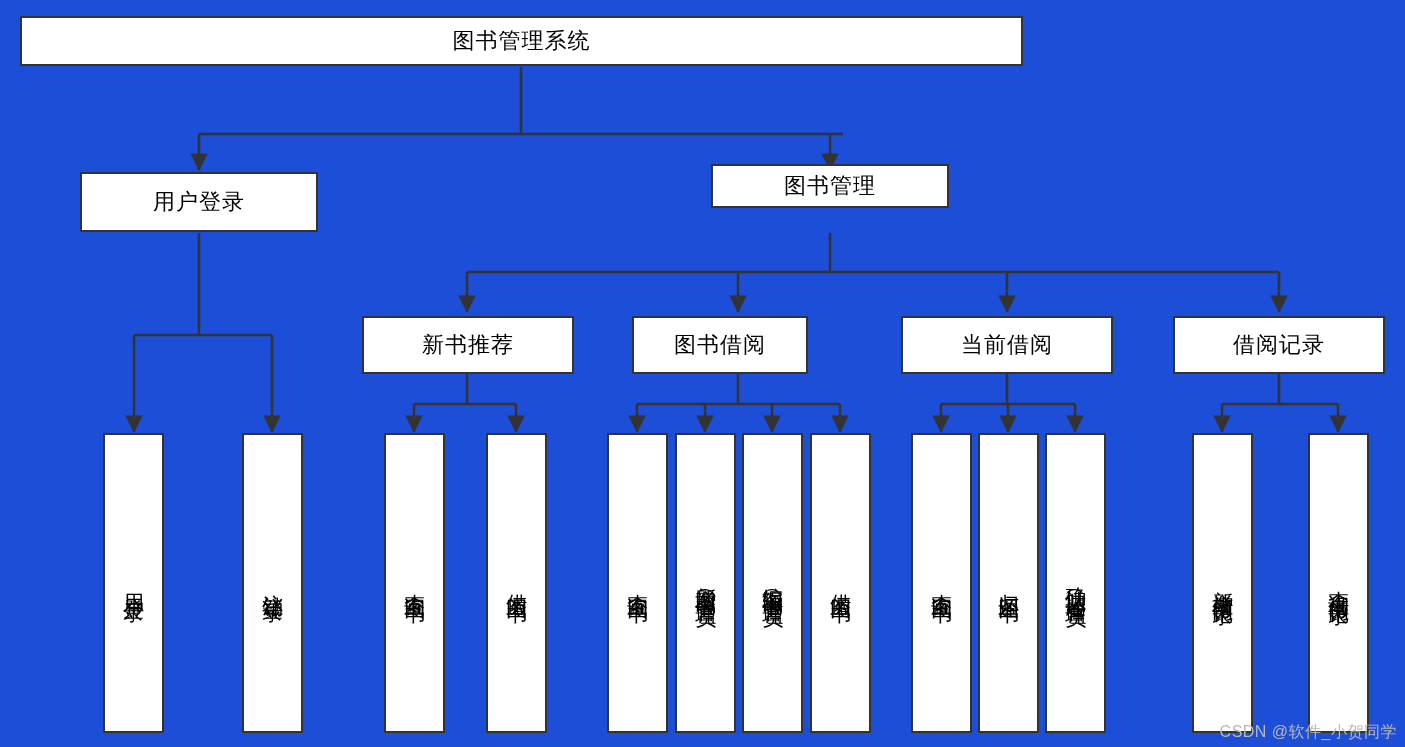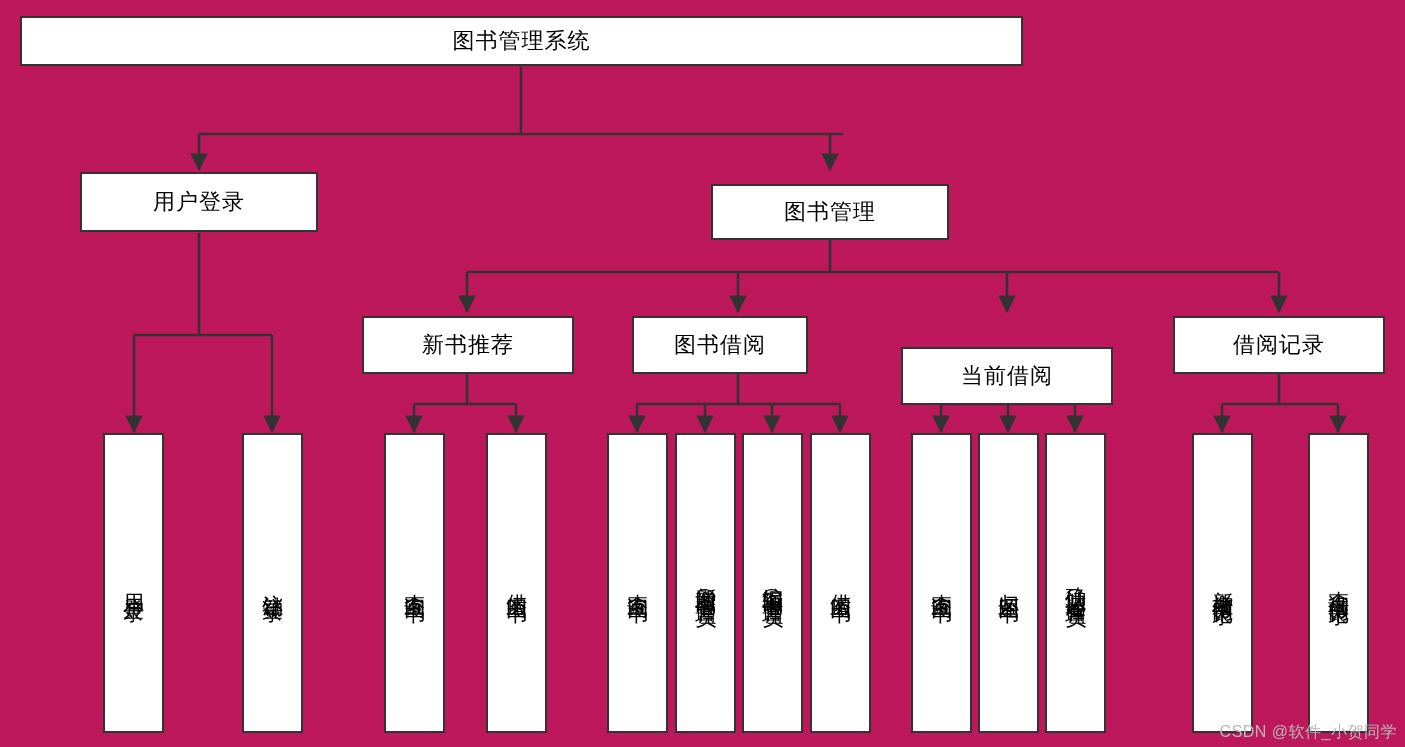--- a/index.html
+++ b/index.html
@@ -7,21 +7,21 @@
     padding: 0;
     background: #ffffff;
   }
   body {
     font-family: "Liberation Sans", "DejaVu Sans", sans-serif;
   }
   #canvas {
     position: relative;
     width: 1405px;
     height: 747px;
-    background: #be185d;
+    background: #1d4ed8;
     overflow: hidden;
   }
   svg.edges {
     position: absolute;
     left: 0;
     top: 0;
     width: 1405px;
     height: 747px;
     pointer-events: none;
   }
@@ -118,31 +118,31 @@
     </g>
   </svg>
 
   <div class="node horiz" style="left:20px; top:16px; width:1003px; height:50px;">
     <span class="lbl">图书管理系统</span>
   </div>
 
   <div class="node horiz" style="left:80px; top:172px; width:238px; height:60px;">
     <span class="lbl">用户登录</span>
   </div>
-  <div class="node horiz" style="left:711px; top:184px; width:238px; height:56px;">
+  <div class="node horiz" style="left:711px; top:164px; width:238px; height:44px;">
     <span class="lbl">图书管理</span>
   </div>
 
   <div class="node horiz" style="left:362px; top:316px; width:212px; height:58px;">
     <span class="lbl">新书推荐</span>
   </div>
   <div class="node horiz" style="left:632px; top:316px; width:176px; height:58px;">
     <span class="lbl">图书借阅</span>
   </div>
-  <div class="node horiz" style="left:901px; top:316px; width:212px; height:58px;margin-top:31px;">
+  <div class="node horiz" style="left:901px; top:316px; width:212px; height:58px;">
     <span class="lbl">当前借阅</span>
   </div>
   <div class="node horiz" style="left:1173px; top:316px; width:212px; height:58px;">
     <span class="lbl">借阅记录</span>
   </div>
 
   <div class="node vert" style="left:103px; top:433px; width:61px; height:300px;">
     <span class="lbl">用户登录</span>
   </div>
   <div class="node vert" style="left:242px; top:433px; width:61px; height:300px;">

